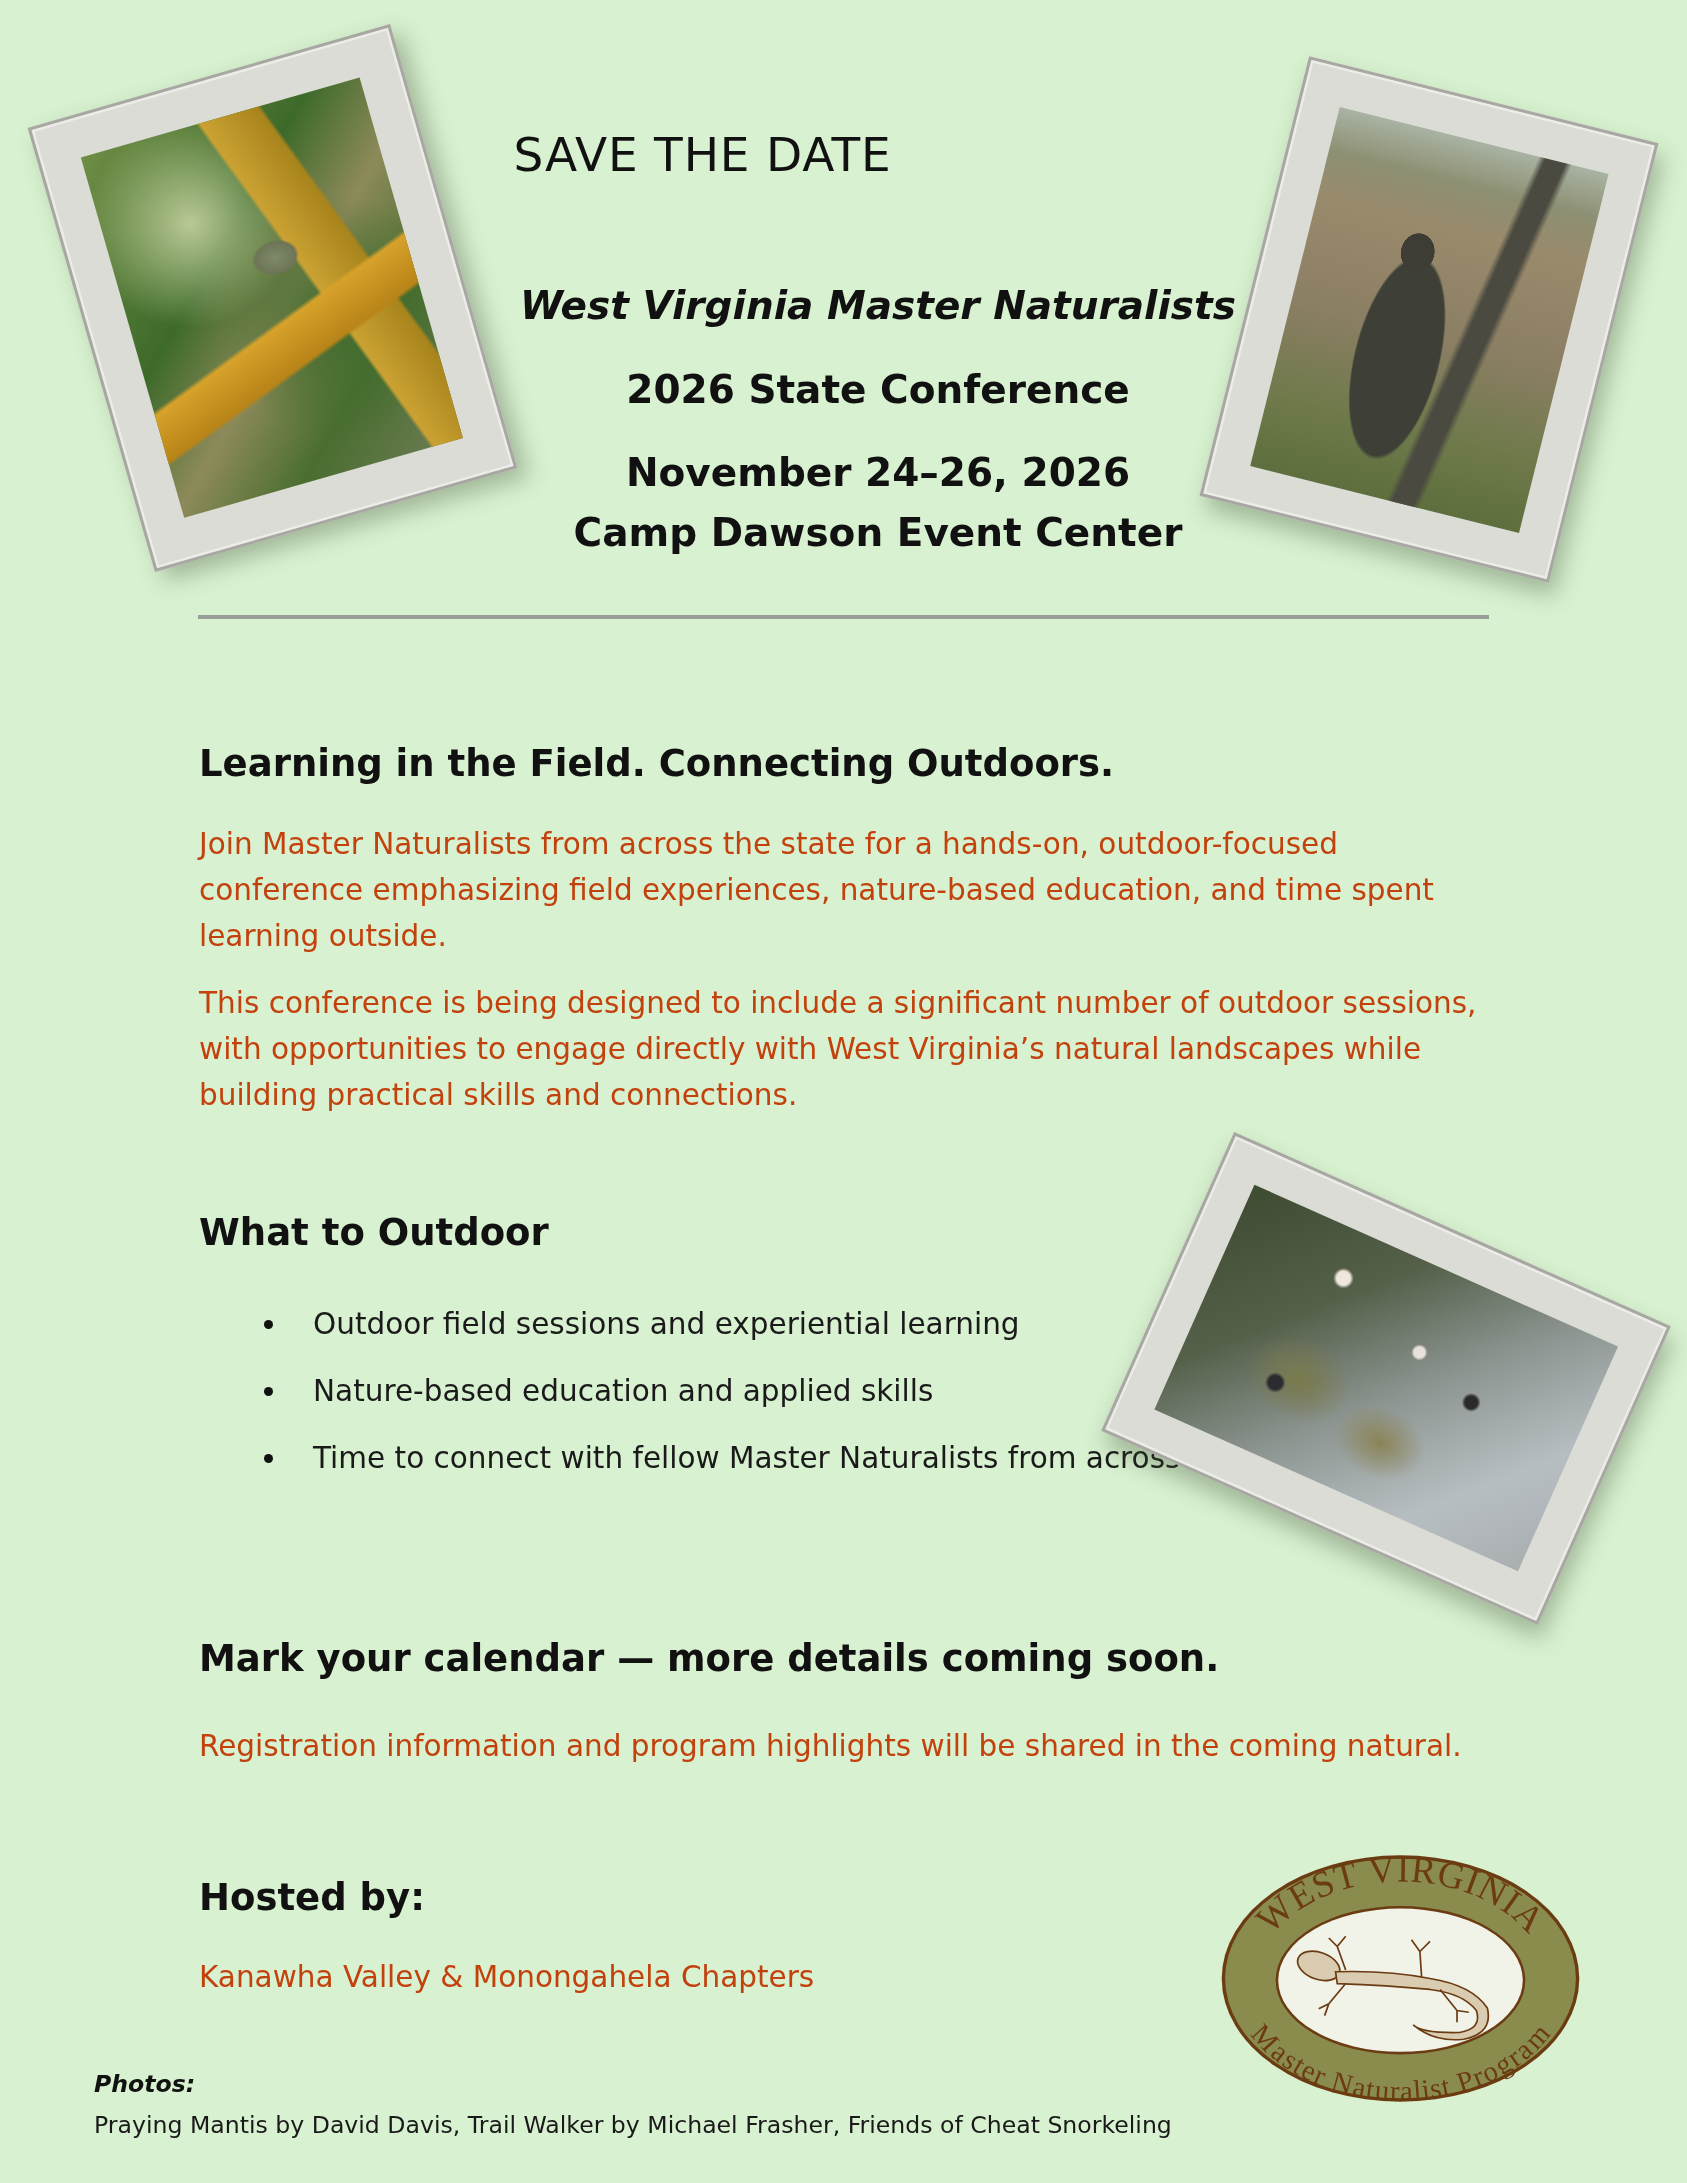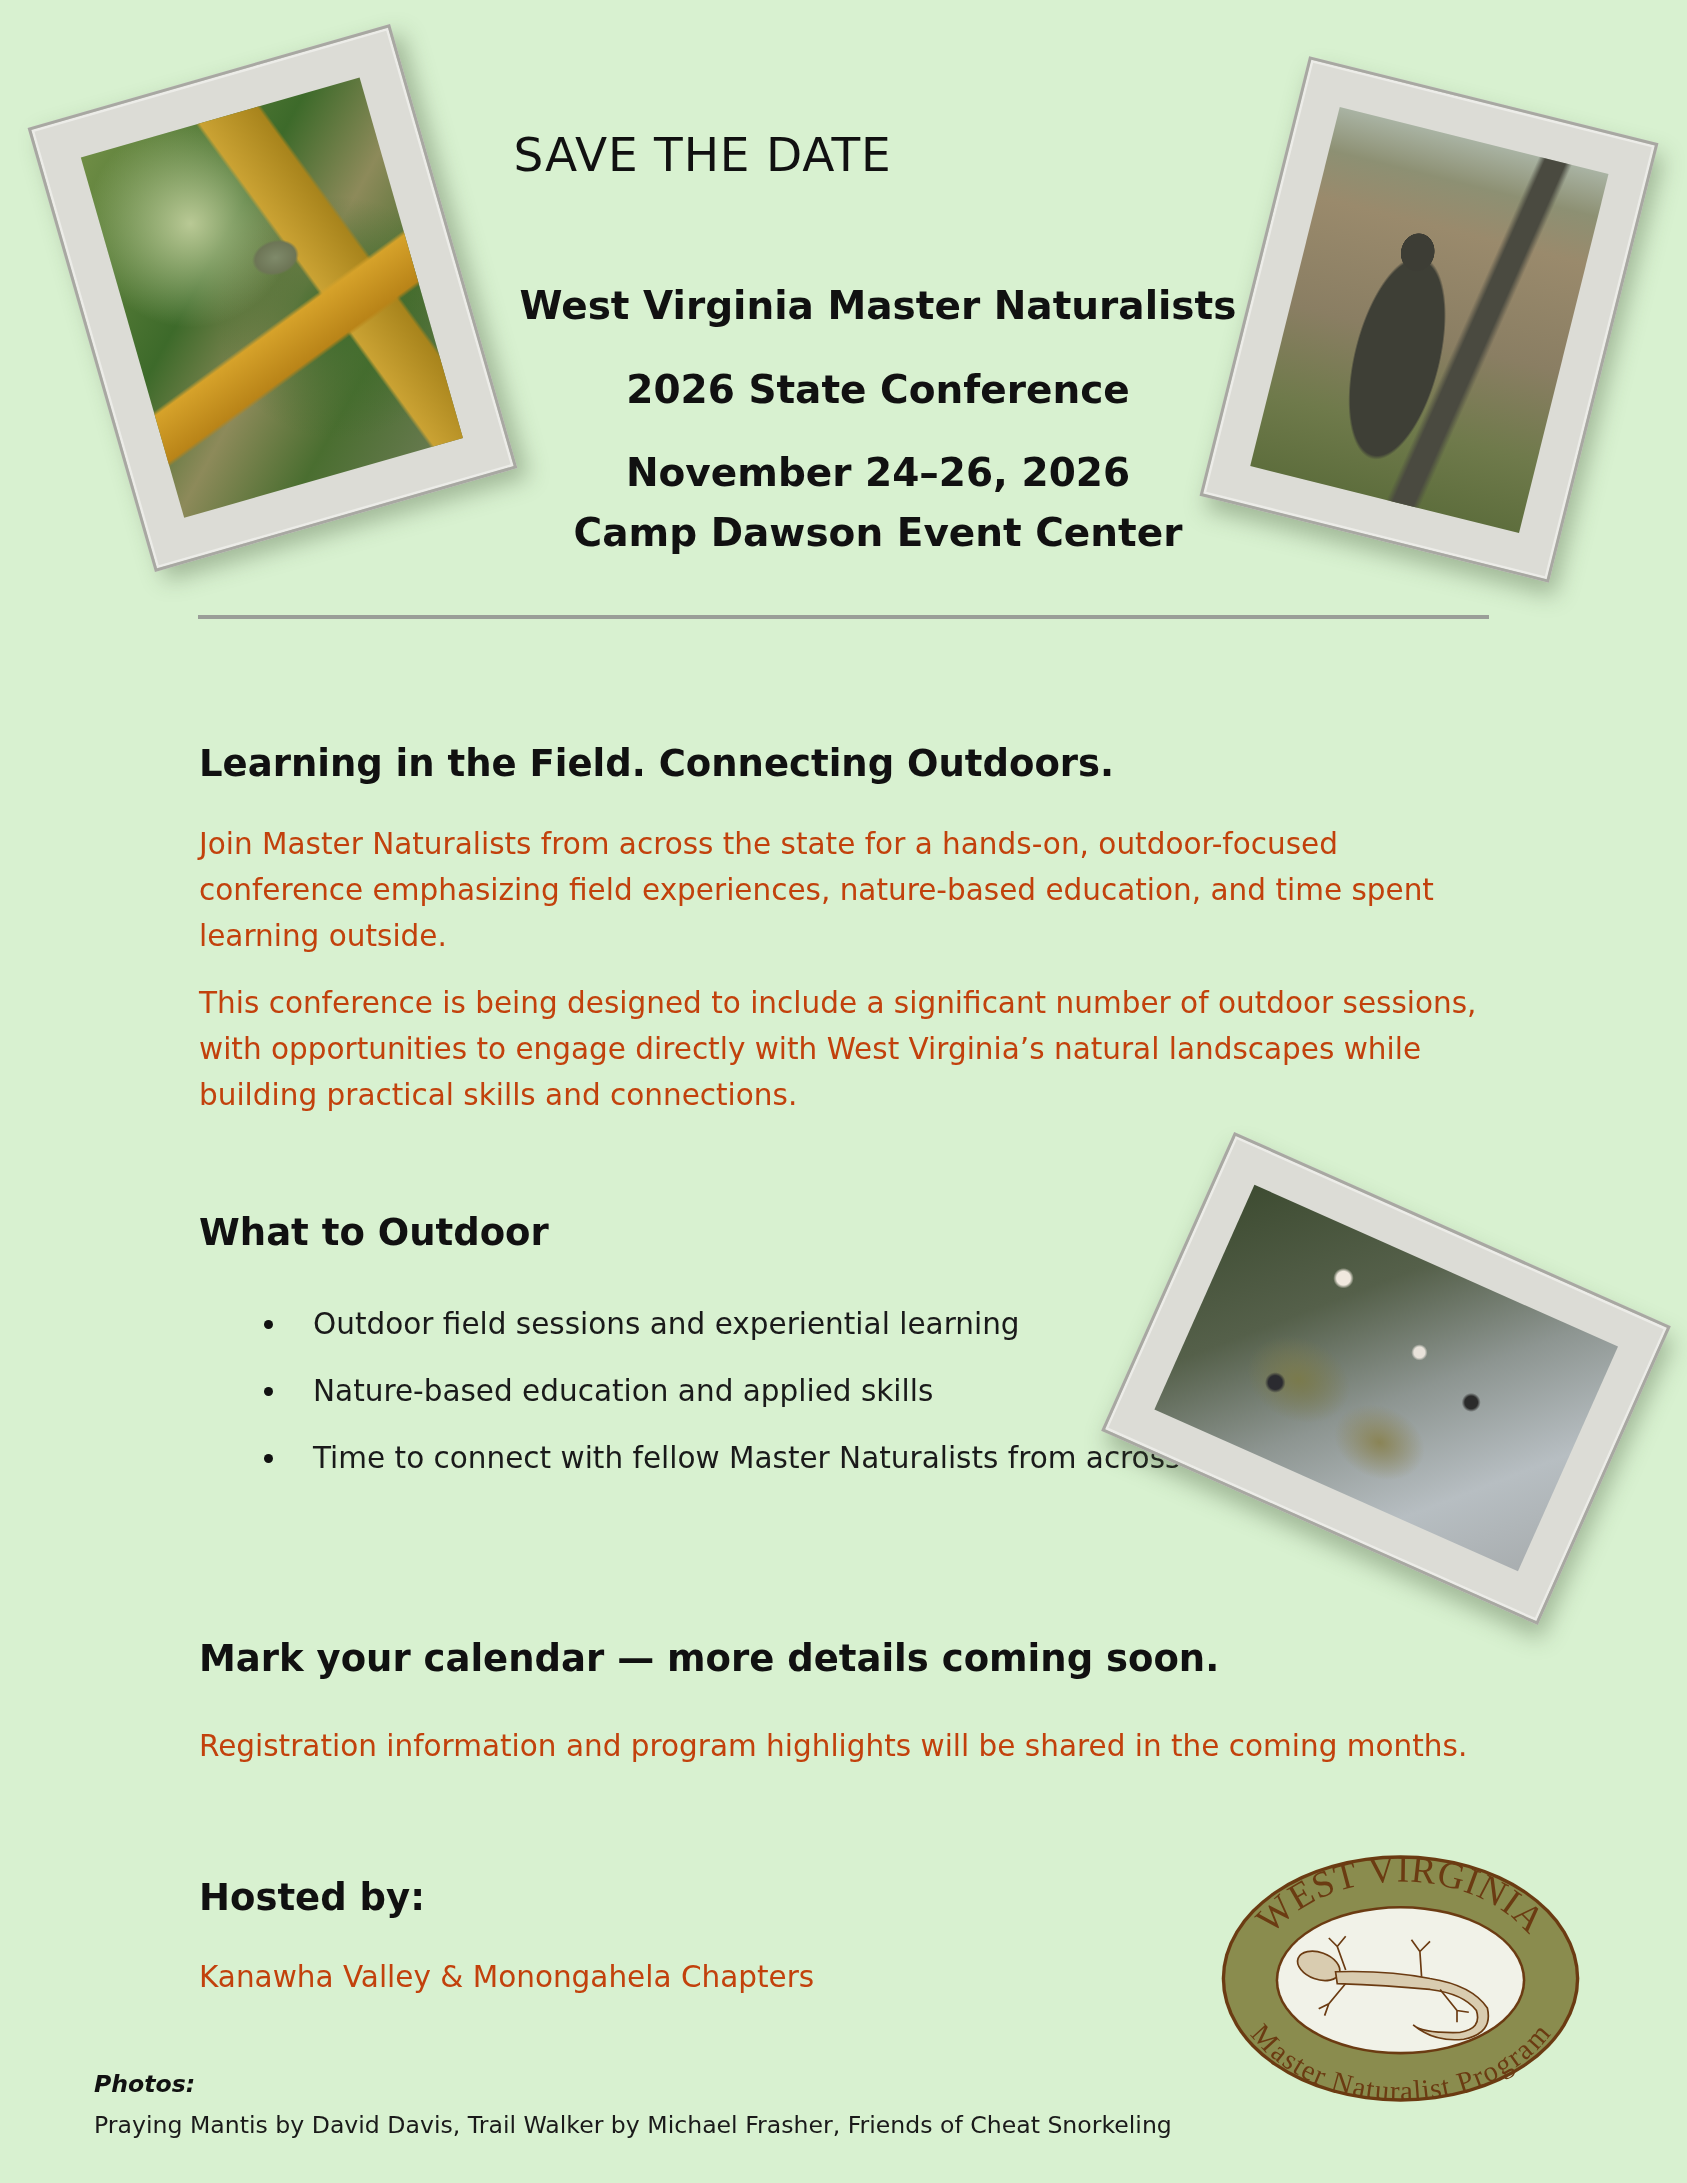--- a/index.html
+++ b/index.html
@@ -62,21 +62,21 @@
   <div class="photo" style="left:39px; top:39px; width:277px; height:370px;
               background:
                 radial-gradient(ellipse 23.6px 27px at 40% 33%, #3d3d35 0%, #3d3d35 70%, transparent 72%),
                 radial-gradient(ellipse 59px 143px at 42% 62%, #3e3f36 0%, #3e3f36 70%, transparent 73%),
                 linear-gradient(100deg, transparent 60%, #4a4a40 62%, #4a4a40 68%, transparent 70%),
                 linear-gradient(180deg, #a9b3a3 0%, #8d9073 12%, #9a8a6c 25%, #8a7e63 55%, #6f7a4b 80%, #5e6e3d 100%);">
   </div>
 </div>
 
 <div class="abs title">SAVE THE DATE</div>
-<div class="abs sub" style="top:283px;">West Virginia Master Naturalists</div>
+<div class="abs sub" style="top:283px;font-style:italic;">West Virginia Master Naturalists</div>
 <div class="abs sub" style="top:367px;">2026 State Conference</div>
 <div class="abs sub" style="top:450px;">November 24–26, 2026</div>
 <div class="abs sub" style="top:510px;">Camp Dawson Event Center</div>
 
 <div class="abs rule"></div>
 
 <div class="abs h2" style="top:742px;">Learning in the Field. Connecting Outdoors.</div>
 <div class="abs p" style="top:821px; width:1265px;">Join Master Naturalists from across the state for a hands-on, outdoor-focused conference emphasizing field experiences, nature-based education, and time spent learning outside.</div>
 <div class="abs p" style="top:980px;">This conference is being designed to include a significant number of outdoor sessions, with opportunities to engage directly with West Virginia’s natural landscapes while building practical skills and connections.</div>
 
@@ -94,21 +94,21 @@
                 radial-gradient(circle at 55% 35%, #e8e2da 0%, #e8e2da 2%, transparent 3%),
                 radial-gradient(circle at 72% 45%, #2b2b2b 0%, #2b2b2b 2%, transparent 3%),
                 radial-gradient(circle at 25% 70%, #2b2b30 0%, #2b2b30 2%, transparent 3%),
                 radial-gradient(ellipse 76px 59px at 30% 65%, #7a7a4c 0%, transparent 70%),
                 radial-gradient(ellipse 67px 51px at 55% 75%, #8a8456 0%, transparent 70%),
                 linear-gradient(135deg, #3e4c32 0%, #55604a 30%, #8d9591 55%, #b7bec2 80%, #a9aeb0 100%);">
   </div>
 </div>
 
 <div class="abs h2" style="top:1637px;">Mark your calendar — more details coming soon.</div>
-<div class="abs p" style="top:1723px;">Registration information and program highlights will be shared in the coming months.</div>
+<div class="abs p" style="top:1723px;">Registration information and program highlights will be shared in the coming natural.</div>
 
 <div class="abs h2" style="top:1876px;">Hosted by:</div>
 <div class="abs p" style="top:1954px;">Kanawha Valley &amp; Monongahela Chapters</div>
 
 <div class="abs" style="left:1219px; top:1852px; width:363px; height:253px;">
   <svg width="363" height="253" viewBox="0 0 430 300">
     <defs>
       <path id="arcTop" d="M 40 160 A 175 125 0 0 1 390 160"></path>
       <path id="arcBot" d="M 35 140 A 180 130 0 0 0 395 140"></path>
     </defs>

